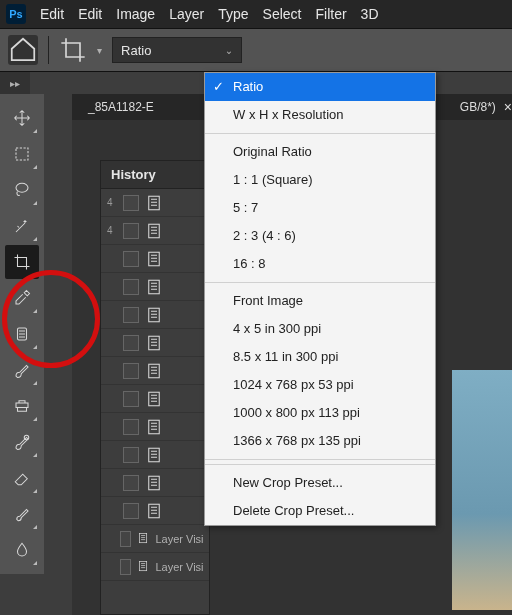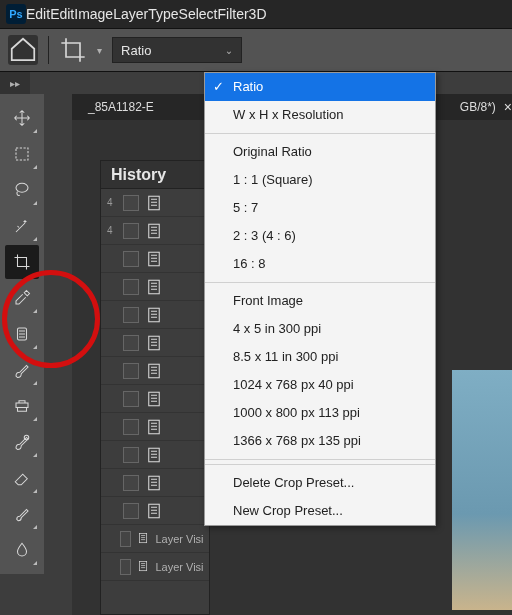--- a/index.html
+++ b/index.html
@@ -11,21 +11,21 @@
     --txt-light:#e6e6e6;
     --txt-dim:#b0b0b0;
     --accent:#1473e6;
     --menu-bg:#f4f4f4;
     --menu-txt:#222;
     --divider:#d0d0d0;
   }
   *{box-sizing:border-box;font-family:"Segoe UI",Tahoma,sans-serif;}
   body{margin:0;width:512px;height:615px;background:var(--bg-panel);overflow:hidden;position:relative;}
   
-  .menubar{height:28px;background:var(--bg-darker);display:flex;align-items:center;padding:0 6px;color:var(--txt-light);font-size:14px;}
+  .menubar{height:28px;background:var(--bg-darker);display:flex;align-items:center;padding:0 6px;gap:14px;color:var(--txt-light);font-size:14px;}
   .ps-logo{width:20px;height:20px;background:#001e36;border-radius:3px;display:flex;align-items:center;justify-content:center;color:#31a8ff;font-weight:bold;font-size:11px;}
   .menu-item{cursor:default;}
   
   .optbar{height:44px;background:var(--bg-panel2);display:flex;align-items:center;padding:0 8px;gap:10px;border-top:1px solid #111;border-bottom:1px solid #111;}
   .home-btn{width:30px;height:30px;background:var(--bg-dark);border-radius:3px;display:flex;align-items:center;justify-content:center;}
   .tool-icon{width:28px;height:28px;display:flex;align-items:center;justify-content:center;}
   .chev{font-size:10px;color:var(--txt-dim);}
   .ratio-select{position:relative;width:130px;height:26px;background:var(--bg-dark);border:1px solid #222;display:flex;align-items:center;padding:0 8px;color:var(--txt-light);font-size:13px;justify-content:space-between;}
   .sync-icn{margin-left:auto;}
   
@@ -39,21 +39,21 @@
   
   .anno{position:absolute;left:2px;top:270px;width:98px;height:98px;border:5px solid #d30f0f;border-radius:50%;pointer-events:none;z-index:50;}
   
   .tabstrip{position:absolute;left:72px;top:94px;right:0;height:26px;background:var(--bg-darker);color:#ddd;font-size:12px;display:flex;align-items:center;padding-left:16px;}
   .tabstrip .x{margin-left:8px;font-size:14px;}
   
   .canvas{position:absolute;left:72px;top:120px;right:0;bottom:0;background:var(--bg-dark);}
   .photo{position:absolute;right:0;top:250px;width:60px;height:240px;background:linear-gradient(180deg,#7faec4 0%,#6b99b0 60%,#c9b48c 100%);}
   
   .history{position:absolute;left:100px;top:160px;width:110px;bottom:0;background:var(--bg-panel);border:1px solid #222;}
-  .history-hdr{height:28px;background:var(--bg-dark);color:var(--txt-light);font-size:16px;font-weight:600;display:flex;align-items:center;padding:0 10px;border-bottom:1px solid #222;}
+  .history-hdr{height:28px;background:var(--bg-dark);color:var(--txt-light);font-size:13px;font-weight:600;display:flex;align-items:center;padding:0 10px;border-bottom:1px solid #222;}
   .hist-row{height:28px;display:flex;align-items:center;gap:6px;padding:0 6px;border-bottom:1px solid #333;}
   .hist-swatch{width:16px;height:16px;border:1px solid #666;background:#444;}
   .hist-icon{width:18px;height:18px;display:flex;align-items:center;justify-content:center;}
   .hist-label{color:var(--txt-dim);font-size:11px;white-space:nowrap;overflow:hidden;}
   
   .dropdown{position:absolute;left:204px;top:72px;width:232px;background:var(--menu-bg);color:var(--menu-txt);font-size:13px;border:1px solid #999;z-index:100;box-shadow:2px 2px 6px rgba(0,0,0,.4);}
   .dd-item{padding:4px 12px 4px 28px;position:relative;line-height:20px;}
   .dd-item.sel{background:var(--accent);color:#fff;}
   .dd-item.sel::before{content:"✓";position:absolute;left:8px;}
   .dd-sep{height:1px;background:var(--divider);margin:4px 0;}
@@ -365,20 +365,20 @@
     <div class="dd-sep"></div>
     <div class="dd-item">Original Ratio</div>
     <div class="dd-item">1 : 1 (Square)</div>
     <div class="dd-item">5 : 7</div>
     <div class="dd-item">2 : 3 (4 : 6)</div>
     <div class="dd-item">16 : 8</div>
     <div class="dd-sep"></div>
     <div class="dd-item">Front Image</div>
     <div class="dd-item">4 x 5 in 300 ppi</div>
     <div class="dd-item">8.5 x 11 in 300 ppi</div>
-    <div class="dd-item">1024 x 768 px 40 ppi</div>
+    <div class="dd-item">1024 x 768 px 53 ppi</div>
     <div class="dd-item">1000 x 800 px 113 ppi</div>
     <div class="dd-item">1366 x 768 px 135 ppi</div>
     <div class="dd-sep"></div>
     <div class="dd-sep"></div>
+    <div class="dd-item">New Crop Preset...</div>
     <div class="dd-item">Delete Crop Preset...</div>
-    <div class="dd-item">New Crop Preset...</div>
   </div>
 
 </body></html>

